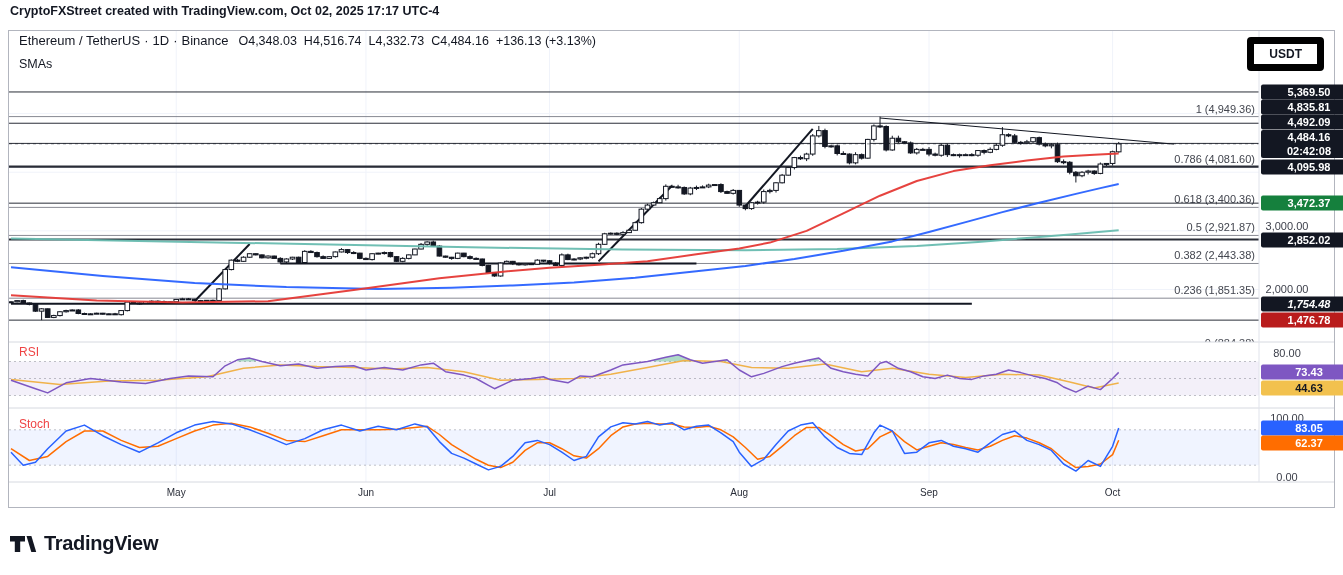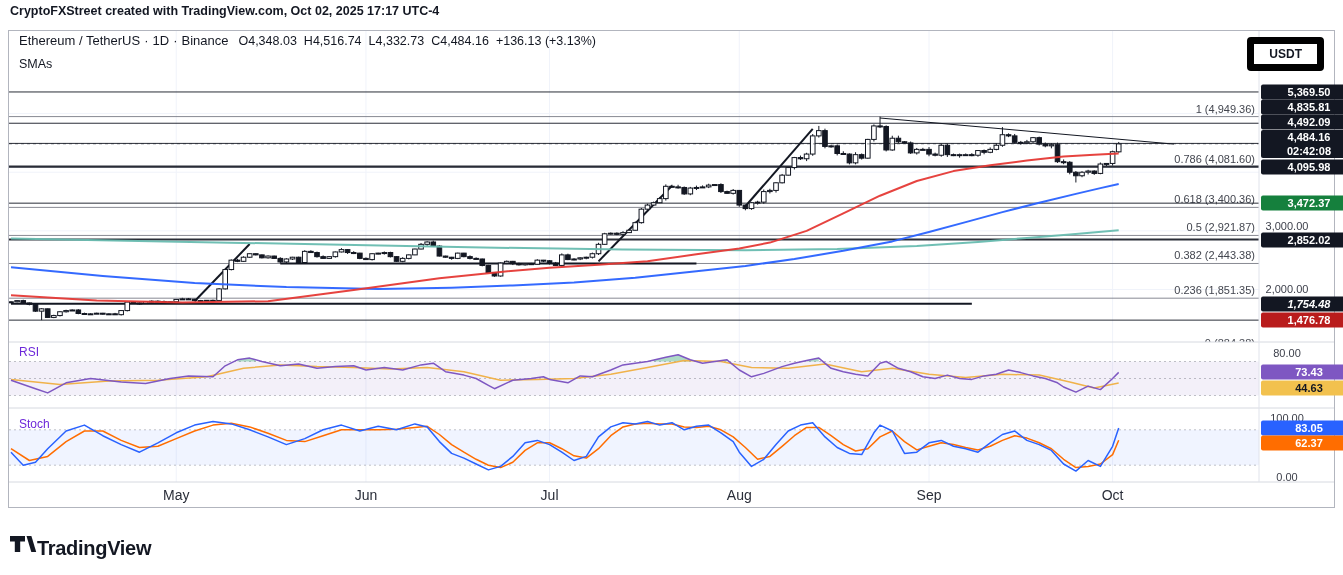--- a/index.html
+++ b/index.html
@@ -21,23 +21,23 @@
   .smas{position:absolute;left:10px;top:26px;font-size:12.5px;z-index:5;}
   .usdt{position:absolute;right:10px;top:6px;border:7px solid #000000;border-radius:4px;
         padding:3px 15px;font-size:12px;font-weight:700;background:#fff;z-index:6;cursor:pointer;}
   .axis-layer{position:absolute;left:0;top:0;width:1325px;height:476px;z-index:4;pointer-events:none;}
   .badge{position:absolute;left:1252px;width:96px;height:15px;line-height:15px;text-align:center;
          font-size:11px;font-weight:600;color:#fff;background:#131722;border-radius:2px;
          transform:translateY(-50%);white-space:nowrap;}
   .badge.two{height:28px;line-height:14px;}
   .plain{position:absolute;left:1252px;width:52px;text-align:center;font-size:11px;color:#3c3f4a;
          transform:translateY(-50%);white-space:nowrap;}
-  .pane-label{position:absolute;left:10px;font-size:12px;color:#6d28d9;z-index:5;}
-  .month{position:absolute;top:456px;font-size:14px;color:#2a2e39;transform:translateX(-50%);z-index:5;}
-  .logo{position:absolute;left:10px;top:532px;display:flex;align-items:flex-end;}
+  .pane-label{position:absolute;left:10px;font-size:12px;color:#ef4444;z-index:5;}
+  .month{position:absolute;top:456px;font-size:10px;color:#2a2e39;transform:translateX(-50%);z-index:5;}
+  .logo{position:absolute;left:10px;top:532px;display:flex;align-items:flex-start;gap:7px;}
   .logo-text{font-size:20px;font-weight:800;letter-spacing:-0.3px;color:#131722;}
 </style>
 </head>
 <body>
 
 <div class="caption">CryptoFXStreet created with TradingView.com, Oct 02, 2025 17:17 UTC-4</div>
 
 <div class="frame">
   <svg id="chart-svg" width="1325" height="476">
       <defs>

